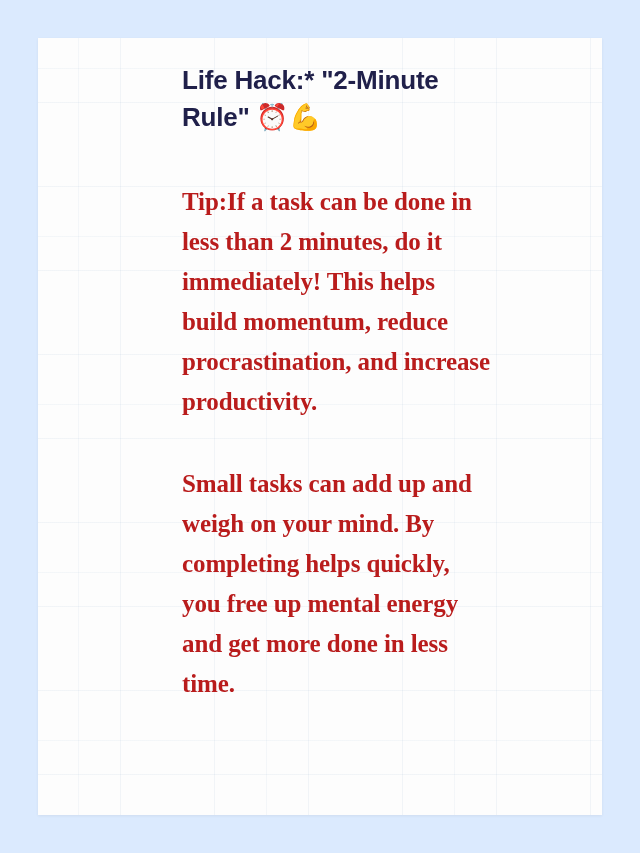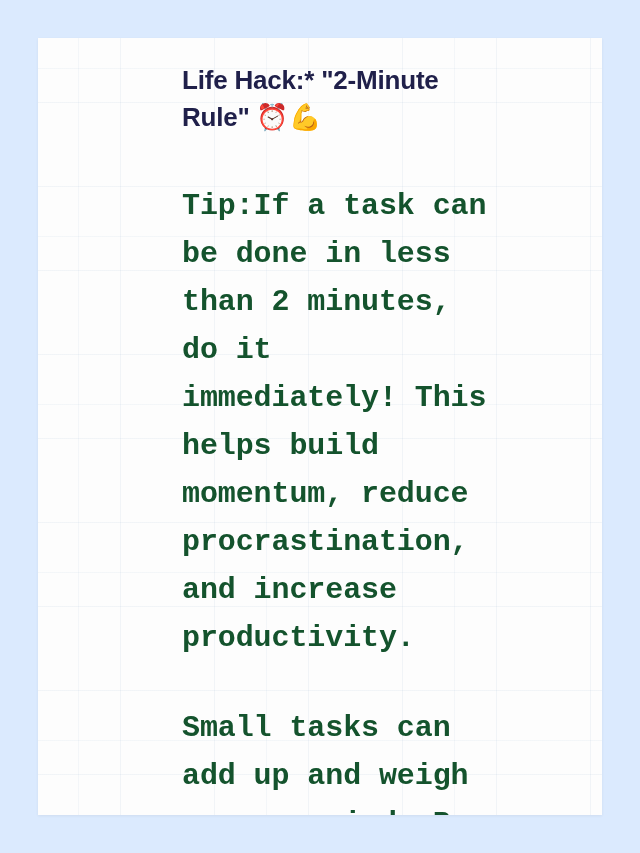--- a/index.html
+++ b/index.html
@@ -55,42 +55,42 @@
     font-weight: 700;
     letter-spacing: -0.2px;
     margin: 0;
     font-family: "Liberation Sans", sans-serif;
   }
   .emoji {
     font-family: "DejaVu Sans", sans-serif;
     font-weight: 400;
   }
   .para {
-    color: #14532d;
-    font-size: 30px;
+    color: #b91c1c;
+    font-size: 25px;
     line-height: 1.6;
     font-weight: 600;
     letter-spacing: -0.1px;
     margin: 0;
-    font-family: Liberation Mono, monospace;
+    font-family: Liberation Serif, serif;
   }
   .gap-1 { height: 46px; }
   .gap-2 { height: 42px; }
 </style>
 </head>
 <body>
 
 <div class="page">
   <div class="grid"></div>
   <div class="grid2"></div>
 
   <div class="content">
     <h1 class="headline"><span>Life Hack:* "2-Minute Rule" </span><span class="emoji">⏰💪</span></h1>
 
     <div class="gap-1"></div>
 
     <p class="para">Tip:If a task can be done in less than 2 minutes, do it immediately! This helps build momentum, reduce procrastination, and increase productivity.</p>
 
     <div class="gap-2"></div>
 
-    <p class="para">Small tasks can add up and weigh on your mind. By completing them quickly, you time up mental energy and get more done in less time.</p>
+    <p class="para">Small tasks can add up and weigh on your mind. By completing helps quickly, you free up mental energy and get more done in less time.</p>
   </div>
 </div>
 
 </body></html>

